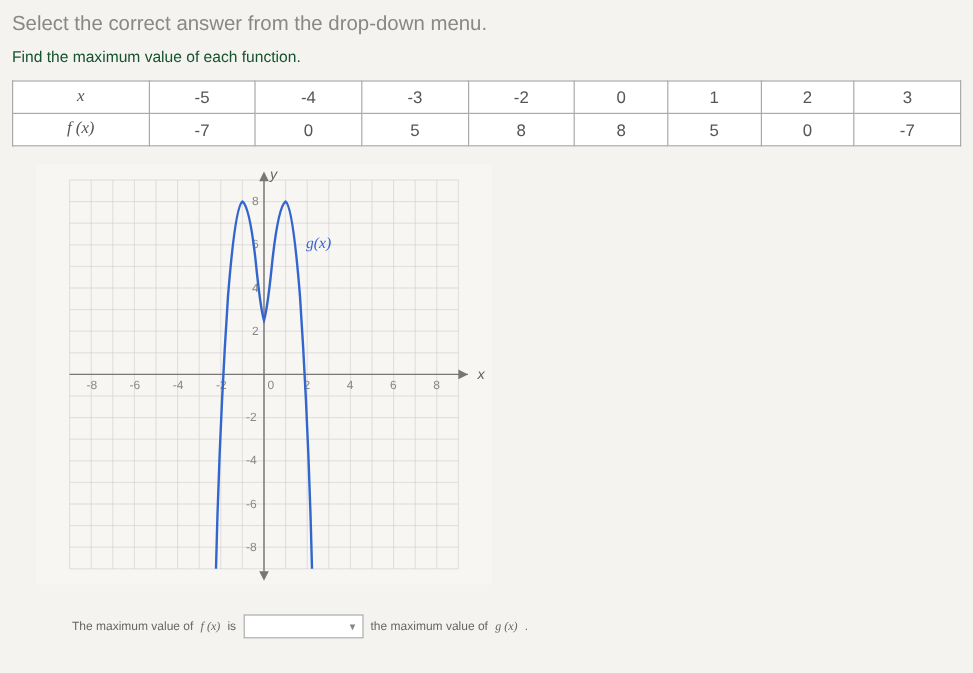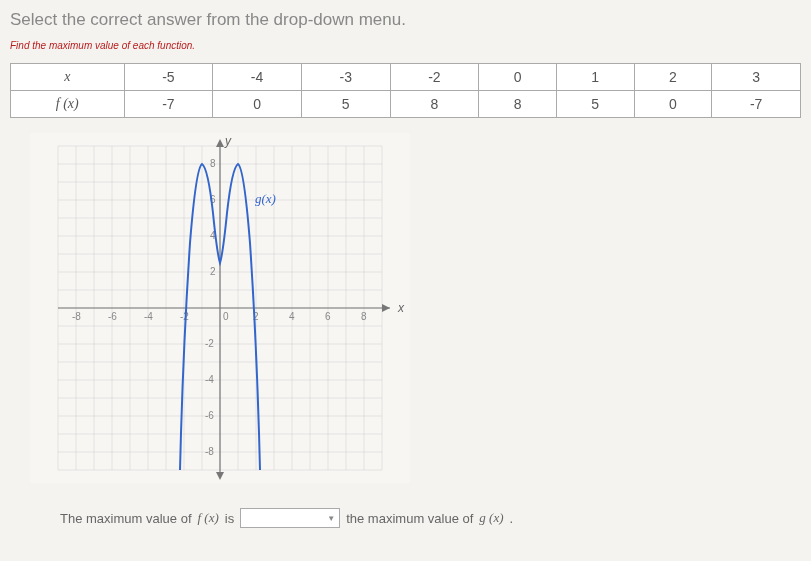--- a/index.html
+++ b/index.html
@@ -6,21 +6,21 @@
     body {
       font-family: Arial, sans-serif;
       background: #f5f3f0;
       padding: 10px;
       width: 811px;
       height: 561px;
       color: #666;
       font-size: 14px;
     }
     .instruction { color: #888; margin-bottom: 10px; font-size: 17px; }
-    .subtitle { color: #b91c1c; margin-bottom: 12px; font-size: 10px; font-style: italic; }
+    .subtitle { color: #14532d; margin-bottom: 12px; font-size: 13px; }
     .data-table {
       border-collapse: collapse;
       width: 100%;
       margin-bottom: 15px;
       background: #fff;
     }
     .data-table td {
       border: 1px solid #aaa;
       text-align: center;
       padding: 5px 12px;
@@ -36,21 +36,21 @@
       width: 380px;
       height: 360px;
       margin-left: 20px;
     }
     .graph-svg { background: #f8f6f3; }
     .answer-row {
       margin-top: 15px;
       display: flex;
       align-items: center;
       gap: 6px;
-      font-size: 13px;
+      font-size: 10px;
       color: #666;
       margin-left: 50px;
     }
     .math { font-family: 'Times New Roman', serif; font-style: italic; }
     .dropdown {
       border: 1px solid #aaa;
       background: #fff;
       padding: 2px 18px 2px 10px;
       min-width: 100px;
       height: 20px;

